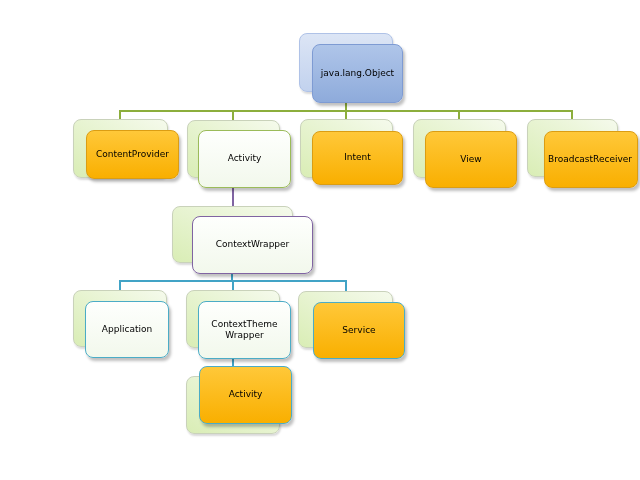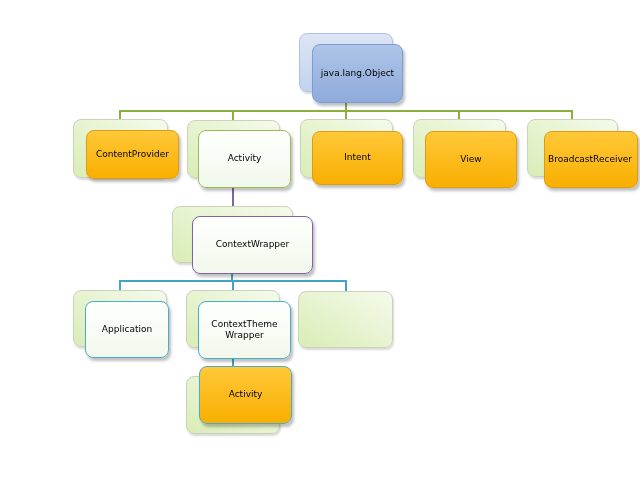--- a/index.html
+++ b/index.html
@@ -129,19 +129,22 @@
     <span class="lbl">Application</span>
   </div>
 
   <div class="card back n8b"></div>
   <div class="card front f-white bd-teal n8f">
     <span class="lbl">ContextTheme
 Wrapper</span>
   </div>
 
   <div class="card back n9b"></div>
+  <div class="card front f-orange bd-teal n9f">
+    <span class="lbl">Service</span>
+  </div>
 
   <div class="card back n10b"></div>
   <div class="card front f-orange bd-teal n10f">
     <span class="lbl">Activity</span>
   </div>
 
 </div>
 
 </body></html>

